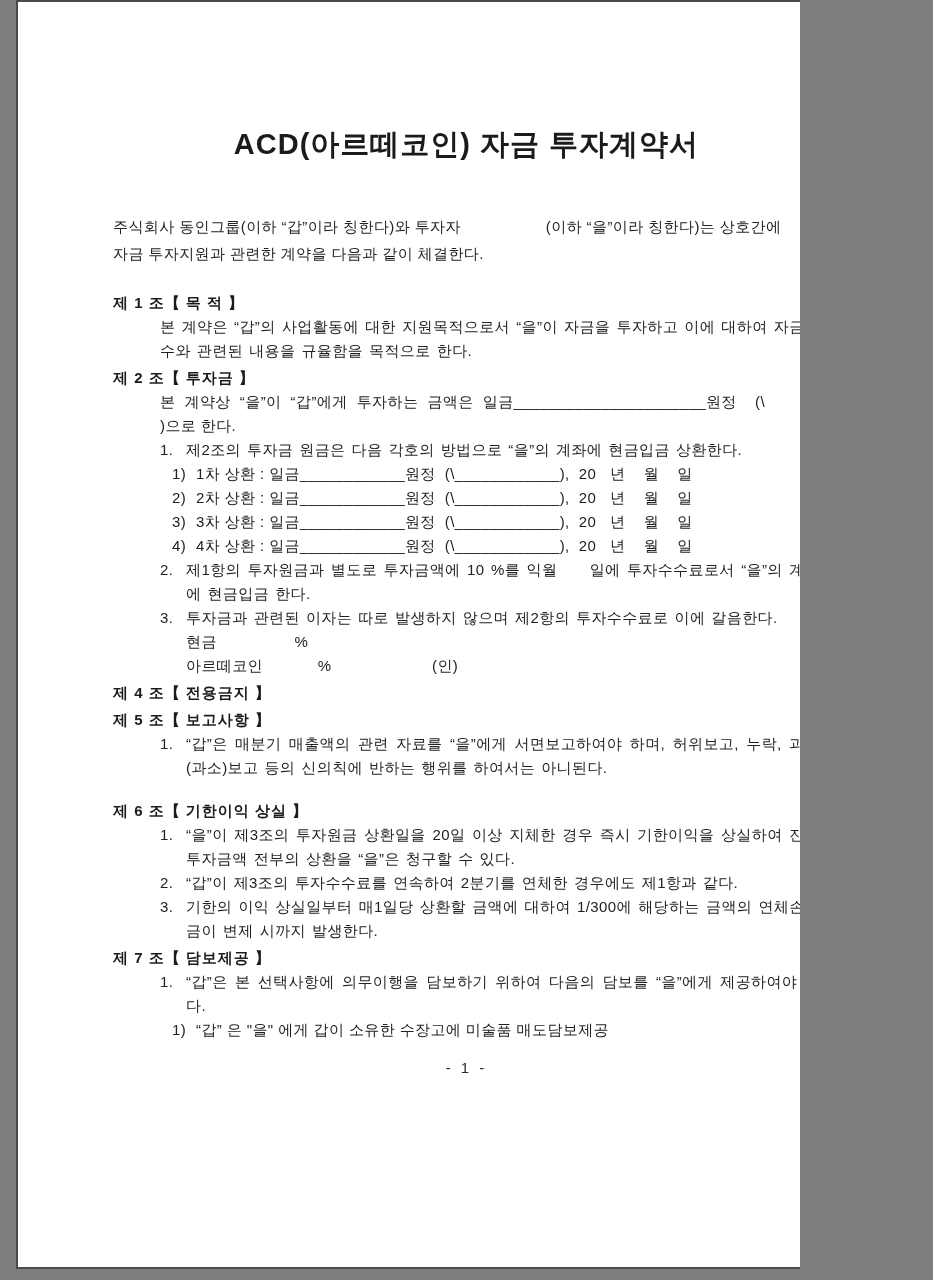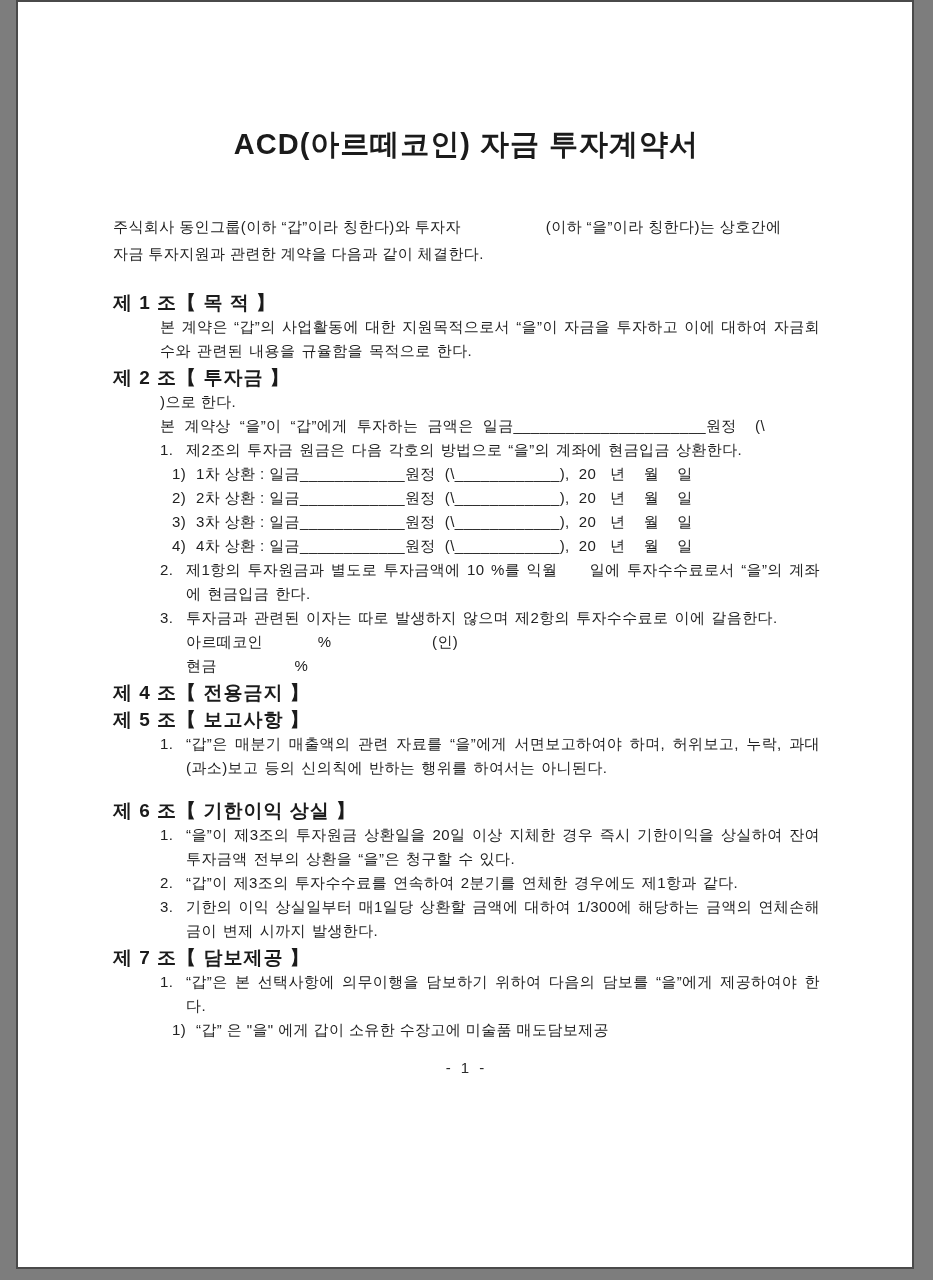--- a/index.html
+++ b/index.html
@@ -5,21 +5,21 @@
   html, body {
     margin: 0;
     padding: 0;
     width: 933px;
     height: 1280px;
     background: #7d7d7d;
     font-family: "Liberation Sans", sans-serif;
   }
   .viewport {
     position: relative;
-    width: 933px;
+    width: 800px;
     height: 1280px;
     overflow: hidden;
   }
   .page {
     position: absolute;
     left: 16px;
     top: 0;
     width: 898px;
     height: 1269px;
     box-sizing: border-box;
@@ -38,21 +38,21 @@
     line-height: 46px;
     font-weight: bold;
     letter-spacing: 1px;
     text-align: center;
     color: #1b1b1b;
   }
   .intro { line-height: 27px; margin-bottom: 24px; }
   .intro-l1 { white-space: pre; }
   .blank-gap { display: inline-block; width: 85px; }
   .sec {
-    font-size: 19px;
+    font-size: 15px;
     font-weight: bold;
     letter-spacing: 1px;
     margin: 3px 0 0 0;
     line-height: 24px;
     color: #1b1b1b;
   }
   .sec.gap-top { margin-top: 19px; }
   .para {
     margin-left: 47px;
     text-align: justify;
@@ -89,22 +89,22 @@
 
     <div class="intro">
       <div class="intro-l1"><span>주식회사 동인그룹(이하 “갑”이라 칭한다)와 투자자</span><span class="blank-gap"></span><span>(이하 “을”이라 칭한다)는 상호간에</span></div>
       <div>자금 투자지원과 관련한 계약을 다음과 같이 체결한다.</div>
     </div>
 
     <h2 class="sec">제 1 조【 목   적 】</h2>
     <div class="para">본 계약은 “갑”의 사업활동에 대한 지원목적으로서 “을”이 자금을 투자하고 이에 대하여 자금회수와 관련된 내용을 규율함을 목적으로 한다.</div>
 
     <h2 class="sec">제 2 조【 투자금 】</h2>
+    <div class="line">본  계약상  “을”이  “갑”에게  투자하는  금액은  일금______________________원정    (\</div>
     <div class="line">)으로 한다.</div>
-    <div class="line">본  계약상  “을”이  “갑”에게  투자하는  금액은  일금______________________원정    (\</div>
 
     <div class="item">
       <span class="no">1.</span>
       <div class="txt">제2조의 투자금 원금은 다음 각호의 방법으로 “을”의 계좌에 현금입금 상환한다.</div>
     </div>
     <div class="sub">
       <span class="no">1)</span>
       <div class="txt">1차 상환 : 일금____________원정  (\____________),  20   년    월    일</div>
     </div>
     <div class="sub">
@@ -120,22 +120,22 @@
       <div class="txt">4차 상환 : 일금____________원정  (\____________),  20   년    월    일</div>
     </div>
     <div class="item">
       <span class="no">2.</span>
       <div class="txt">제1항의 투자원금과 별도로 투자금액에 10 %를 익월&nbsp;&nbsp;&nbsp;&nbsp; 일에 투자수수료로서 “을”의 계좌에 현금입금 한다.</div>
     </div>
     <div class="item">
       <span class="no">3.</span>
       <div class="txt">투자금과 관련된 이자는 따로 발생하지 않으며 제2항의 투자수수료로 이에 갈음한다.</div>
     </div>
+    <div class="ind2">현금                 %</div>
     <div class="ind2">아르떼코인            %                      (인)</div>
-    <div class="ind2">현금                 %</div>
 
     <h2 class="sec">제 4 조【 전용금지 】</h2>
 
     <h2 class="sec">제 5 조【 보고사항 】</h2>
     <div class="item">
       <span class="no">1.</span>
       <div class="txt">“갑”은 매분기 매출액의 관련 자료를 “을”에게 서면보고하여야 하며, 허위보고, 누락, 과대(과소)보고 등의 신의칙에 반하는 행위를 하여서는 아니된다.</div>
     </div>
 
     <h2 class="sec gap-top">제 6 조【 기한이익 상실 】</h2>

